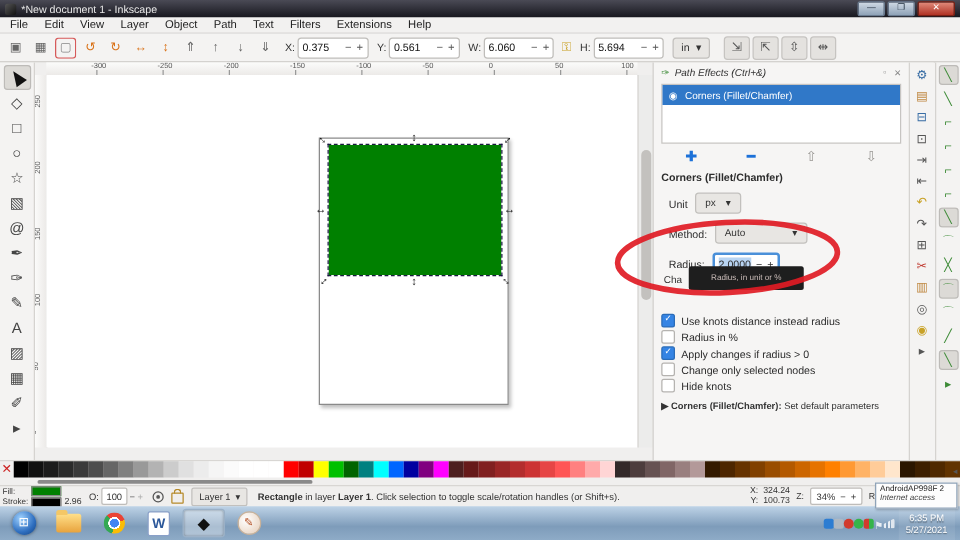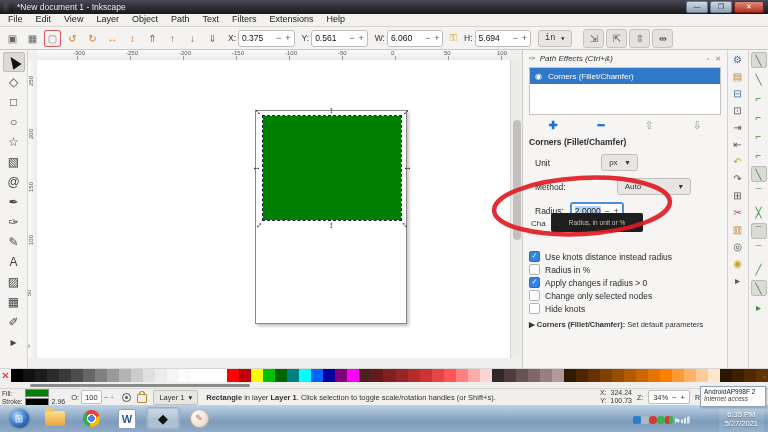--- a/index.html
+++ b/index.html
@@ -26,21 +26,21 @@
   .tcbtn.orange{color:#d9731a;}
   .tcbtn.redbox{box-shadow:0 0 0 1px #d65a5a inset;color:#888;}
   .spin{display:flex;align-items:center;gap:2px;margin-left:4px;}
   .spin .lbl{font-size:8.5px;color:#333;}
   .spin .field{background:#fff;border:1px solid #bfbdba;border-radius:3px;height:15px;display:flex;align-items:center;
                padding:0 3px;gap:4px;}
   .spin .val{font-size:8.5px;color:#111;min-width:30px;}
   .spin .pm{font-size:9px;color:#555;}
   .lockic{font-size:10px;color:#c9a227;margin-left:3px;}
   .unitdd{background:#e8e6e3;border:1px solid #c2c0bd;border-radius:3px;height:15px;display:flex;align-items:center;
-          gap:5px;padding:0 6px;font-size:8.5px;color:#333;margin-left:4px;font-family:Liberation Mono, monospace;}
+          gap:5px;padding:0 6px;font-size:8.5px;color:#333;margin-left:4px;}
   .toggle{width:19px;height:17px;background:#e4e2df;border:1px solid #c6c4c1;border-radius:3px;margin-left:2px;
           display:flex;align-items:center;justify-content:center;font-size:10px;color:#555;}
   
   .main{left:0;top:50px;width:768px;height:318px;}
   .toolbox{left:0;top:0;width:28px;height:318px;background:#f4f3f2;border-right:1px solid #d5d3d0;
            display:flex;flex-direction:column;align-items:center;padding-top:2px;box-sizing:border-box;}
   .tool{width:22px;height:20px;display:flex;align-items:center;justify-content:center;font-size:12px;color:#444;border-radius:3px;}
   .tool.active{background:#dcdad6;box-shadow:0 0 0 1px #bdbbb8 inset;}
   .tool .csr{width:0;height:0;border-left:5px solid transparent;border-right:5px solid transparent;
              border-bottom:12px solid #111;transform:rotate(-35deg);}
@@ -67,21 +67,21 @@
   .dockhead .ttl{font-size:8px;color:#333;font-style:italic;}
   .dockhead .mini{margin-left:auto;display:flex;gap:6px;color:#888;font-size:7px;}
   .pelist{background:#fff;border:1px solid #c6c4c1;height:46px;margin-top:2px;}
   .perow{height:16px;background:#3078c8;color:#fff;display:flex;align-items:center;gap:6px;padding:0 5px;font-size:8px;}
   .peact{display:flex;align-items:center;height:18px;margin-top:1px;}
   .peact span{flex:1;text-align:center;font-size:11px;color:#9a9894;}
   .peact .blue{color:#1c71d8;font-weight:bold;}
   .sectitle{font-weight:bold;font-size:8.5px;margin-top:3px;}
   .fieldrow{display:flex;align-items:center;margin-top:7px;gap:6px;}
   .dd{background:#e8e6e3;border:1px solid #c2c0bd;border-radius:3px;height:15px;display:flex;align-items:center;
-      gap:8px;padding:0 7px;font-size:8px;color:#333;margin-left:45px;}
+      gap:8px;padding:0 7px;font-size:8px;color:#333;}
   .radiusbox{background:#fff;border:2px solid #4a90d9;border-radius:3px;height:13px;display:flex;align-items:center;
              padding:0 3px;gap:4px;font-size:8.5px;}
   .radiusbox .rv{background:#b8d4f2;}
   .tooltip{position:absolute;left:28px;top:163px;width:92px;height:19px;background:#1e1e1e;border-radius:2px;
            color:#cbbdb9;font-size:6.5px;display:flex;align-items:center;justify-content:center;z-index:5;}
   .hiddenlbl{position:absolute;left:8px;top:169px;font-size:8px;color:#333;}
   .checks{margin-top:31px;}
   .chkrow{display:flex;align-items:center;gap:5px;height:13px;}
   .box{width:9px;height:9px;border:1px solid #b5b3b0;border-radius:2px;background:#fff;font-size:7px;line-height:8px;
        text-align:center;color:#fff;}
@@ -145,21 +145,21 @@
   .inkic{font-size:13px;color:#111;}
   .paintic{width:17px;height:17px;border-radius:50%;background:radial-gradient(circle at 35% 35%,#fff,#e5cdb8);
            color:#b5542a;font-size:9px;line-height:17px;text-align:center;border:1px solid #c9b29a;}
   .tray{margin-left:auto;display:flex;align-items:center;gap:3px;padding-right:4px;}
   .tico{width:8px;height:8px;display:inline-block;border-radius:2px;}
   .t-blue{background:#2d7dd2;} .t-gray{background:#aeb8c2;} .t-red{background:#d23b2d;border-radius:50%;}
   .t-green{background:#35b44a;border-radius:50%;} .t-multi{background:linear-gradient(90deg,#d23b2d 50%,#35b44a 50%);}
   .t-flag{width:auto;height:auto;color:#e9eef4;font-size:8px;background:none;}
   .t-net{width:9px;height:8px;background:linear-gradient(90deg,#e9eef4 0 2px,transparent 2px 3px,#e9eef4 3px 5px,transparent 5px 6px,#dfe6ee 6px 8px);clip-path:polygon(0 60%,100% 0,100% 100%,0 100%);}
   .clock{color:#fff;font-size:7.5px;line-height:9px;text-align:center;padding:0 6px;height:27px;display:flex;
-         flex-direction:column;justify-content:center;background:rgba(255,255,255,.08);text-shadow:0 1px 1px rgba(0,0,0,.4);margin-left:26px;}
+         flex-direction:column;justify-content:center;background:rgba(255,255,255,.08);text-shadow:0 1px 1px rgba(0,0,0,.4);}
   .traytip{position:absolute;left:700px;top:386px;width:66px;height:21px;background:#fdfdfd;border:1px solid #8fa3b8;
            box-shadow:1px 1px 2px rgba(0,0,0,.25);font-size:6.5px;color:#222;padding:1px 3px;box-sizing:border-box;z-index:6;}
   .traytip .l2{font-style:italic;color:#444;}
   
   .anno{left:486px;top:170px;width:192px;height:74px;z-index:9;pointer-events:none;}
 </style>
 </head>
 <body>
 
 <div class="abs titlebar">

